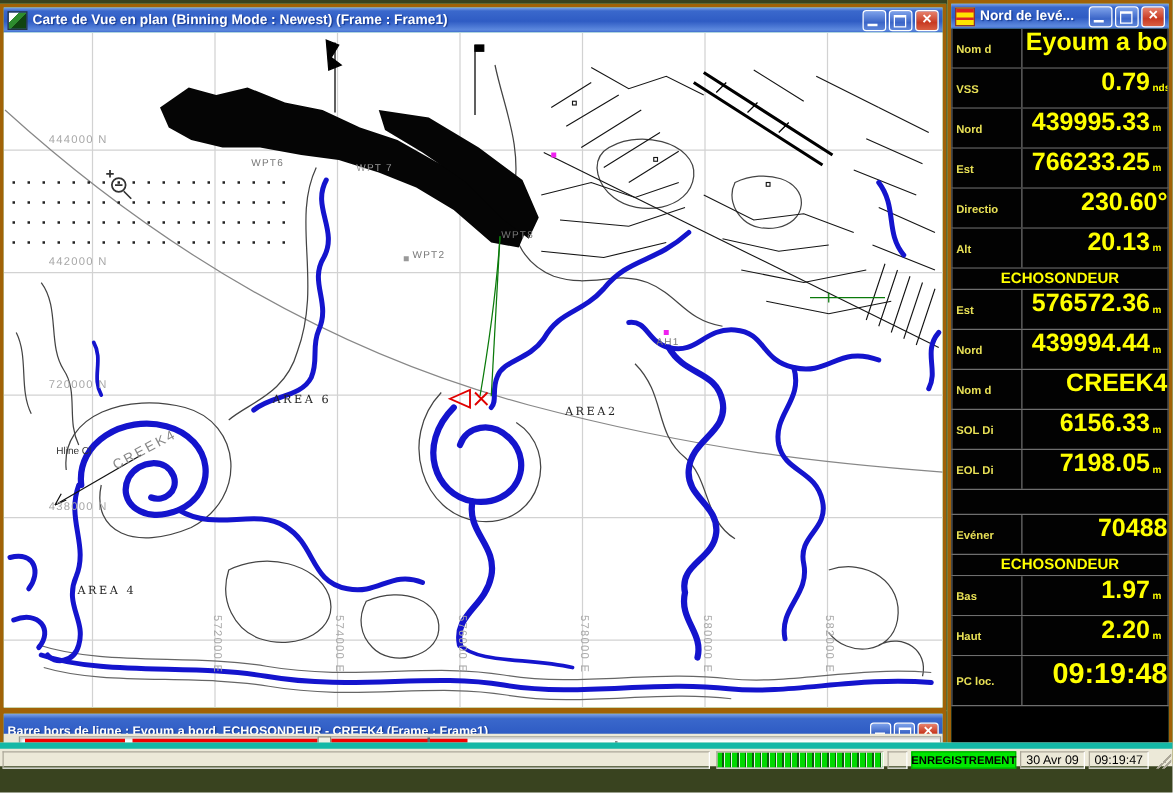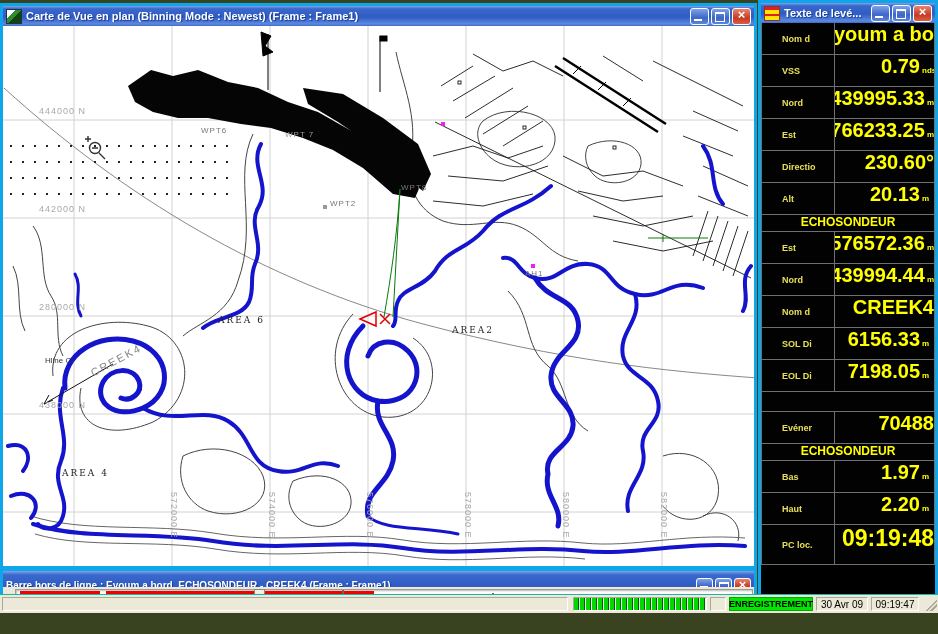--- a/index.html
+++ b/index.html
@@ -1,20 +1,20 @@
 <!DOCTYPE html>
 <html><head>
 <meta charset="utf-8">
 <style>
   html,body{margin:0;padding:0}
   body{width:938px;height:634px;position:relative;background:#39431f;overflow:hidden;
        font-family:"Liberation Sans",sans-serif;-webkit-font-smoothing:none}
 
   
-  .win{position:absolute;border:3px solid #0ea5e9;background:#86efac;box-sizing:border-box}
+  .win{position:absolute;border:3px solid #a16207;background:#86efac;box-sizing:border-box}
   .titlebar{height:20px;display:flex;align-items:center;gap:4px;padding:0 3px;
             background:linear-gradient(180deg,#7fa4e8 0%,#3a68cc 14%,#2f5cc4 55%,#5d89de 90%,#3a68cc 100%);}
   .titletext{color:#fff;font-size:11px;font-weight:bold;white-space:nowrap;overflow:hidden;
              text-shadow:1px 1px 1px #15398f;flex:1}
   .winbtns{display:flex;gap:2px}
   .wbtn{width:17px;height:15px;border:1px solid #fff;border-radius:3px;position:relative;
         background:linear-gradient(180deg,#7ea2ea,#3c66c8 60%,#5e86da)}
   .wbtn.close{background:linear-gradient(180deg,#e8846f,#c83a22 60%,#d95f42)}
   .wbtn.min::after{content:"";position:absolute;left:3px;bottom:3px;width:8px;height:2px;background:#fff}
   .wbtn.max::after{content:"";position:absolute;left:3px;top:3px;width:8px;height:7px;
@@ -39,21 +39,21 @@
   .maplabel{position:absolute;font-size:8px;color:#777;letter-spacing:1px;white-space:nowrap}
   .maplabel.area{font-family:"DejaVu Serif",serif;color:#222;font-size:9px;letter-spacing:2px}
   .maplabel.creek{font-size:11px;color:#888;letter-spacing:2px;transform:rotate(-28deg)}
   .maplabel.hline{font-size:8px;color:#333;letter-spacing:0}
 
   
   #televe{left:758px;top:0;width:180px;height:611px}
   .panel-content{position:absolute;left:0;top:20px;right:0;bottom:0;background:#000;overflow:hidden}
   .trow{display:flex;box-sizing:border-box;border:1px solid #6f6f6f;border-top:none;background:#020202;height:32px}
   .trow .tlabel{width:52px;flex:0 0 auto;border-right:1px solid #6f6f6f;color:#e8e056;
-                font-size:9px;font-weight:bold;display:flex;align-items:center;padding-left:20px;
+                font-size:9px;font-weight:bold;display:flex;align-items:center;padding-left:3px;
                 overflow:hidden;white-space:nowrap}
   .trow .tvalue{flex:1;display:flex;align-items:flex-start;justify-content:flex-end;overflow:hidden;
                 padding-right:0;gap:2px}
   .trow .tval{color:#ffff00;font-size:20px;font-weight:bold;white-space:nowrap}
   .trow .tunit{color:#ffff00;font-size:8px;font-weight:bold;width:12px;text-align:left;margin-top:11px}
   .trow .tunit:empty{display:none}
   .trow.header{height:17px}
   .trow.header .tvalue{justify-content:center}
   .trow.header .tval{font-size:12px}
   .trow.gap{height:20px}
@@ -68,21 +68,21 @@
   .off-content{position:absolute;left:0;top:16px;right:0;bottom:0;background:#ece9d8}
   .off-track{position:absolute;left:12px;top:2px;width:736px;height:19px;background:#fff;
              border:1px solid #9b9b8f;box-shadow:inset 1px 1px 2px #bbb}
   .redseg{position:absolute;top:1px;height:15px;background:#f20000}
   .hatch1,.hatch2{position:absolute;top:8px;width:16px;height:3px;background:#111;transform:rotate(-35deg)}
   .off-handle{position:absolute;top:-1px;width:9px;height:19px;background:#f2efe4;border:1px solid #8a8a7a}
   .off-tick{position:absolute;top:3px;width:2px;height:12px;background:#666}
 
   
   #statusbar{position:absolute;left:0;top:594px;width:938px;height:19px;background:#ece9d8;
-             border-top:1px solid #14b8a6;box-sizing:border-box}
+             border-top:5px solid #14b8a6;box-sizing:border-box}
   .sunken{position:absolute;top:2px;height:14px;border:1px solid #aca899;border-right-color:#fff;
           border-bottom-color:#fff;box-sizing:border-box;font-size:10px;color:#000;
           display:flex;align-items:center;justify-content:center;white-space:nowrap}
   #sb-field{left:2px;width:566px}
   #sb-progress{left:573px;width:134px;background:
      repeating-linear-gradient(90deg,#00d800 0 4px,#0a5a0a 4px 5px,#e8f4e8 5px 6px)}
   #sb-smallbox{left:710px;width:16px}
   #sb-record{left:729px;width:84px;background:#00e800;font-weight:bold;font-size:9px;border-color:#0a0}
   #sb-date{left:816px;width:52px}
   #sb-time{left:871px;width:48px}
@@ -203,21 +203,21 @@
 
       <g stroke="#333" fill="none" stroke-width="1.4">
         <circle cx="92" cy="122" r="5.5"></circle>
         <path d="M96,127 L102,133 M89,122 L95,122 M82,113 L88,113 M85,110 L85,116"></path>
       </g>
     </svg>
     <div class="nlabels">
 
     <span>444000 N</span>
         <span>442000 N</span>
-        <span>280000 N</span>
+        <span>720000 N</span>
         <span>438000 N</span>
       </div>
     <div class="elabels">
 
     <span>572000 E</span>
         <span>574000 E</span>
         <span>576000 E</span>
         <span>578000 E</span>
         <span>580000 E</span>
         <span>582000 E</span>
@@ -231,21 +231,21 @@
     <span class="maplabel area" style="left:449px;top:299px">AREA2</span>
     <span class="maplabel area" style="left:59px;top:442px">AREA 4</span>
     <span class="maplabel creek" style="left:85px;top:328px">CREEK4</span>
     <span class="maplabel hline" style="left:42px;top:330px">Hline Cl</span>
   </div>
 </div>
 
 <div class="win" id="televe">
   <div class="titlebar">
     <span class="appicon" style="background:#ffe400;border:1px solid #833;box-shadow:inset 0 3px 0 #d22, inset 0 7px 0 #ffe400, inset 0 9px 0 #d22"></span>
-    <span class="titletext">Texte de levé...</span>
+    <span class="titletext">Nord de levé...</span>
     <span class="winbtns">
       <span class="wbtn min"></span>
       <span class="wbtn max"></span>
       <span class="wbtn close"></span>
     </span>
   </div>
   <div class="panel-content">
 
   <div class="trow data">
         <div class="tlabel">Nom d</div>

